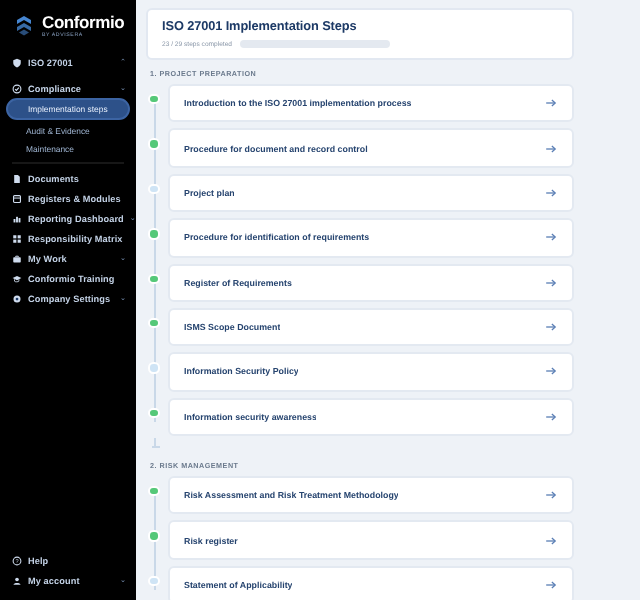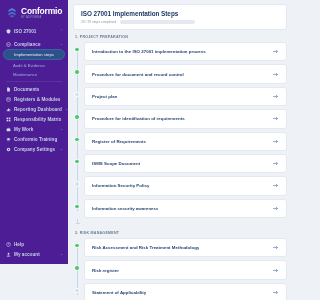--- a/index.html
+++ b/index.html
@@ -6,22 +6,22 @@
   html, body {
     width: 292px; height: 300px;
     font-family: "Liberation Sans", sans-serif;
     background: #eef2f7;
     overflow: hidden;
   }
   .app { display: flex; width: 292px; height: 300px; }
 
   
   .sidebar {
-    width: 68px; height: 264px;
-    background: #4c1d95;
+    width: 68px; height: 300px;
+    background: #000000;
     display: flex; flex-direction: column;
     flex: 0 0 68px;
     position: relative;
   }
   .logo-wrap {
     padding: 7px 5px 6px 6px;
     display: flex; align-items: center; gap: 3px;
   }
   .logo-mark { width: 12px; height: 12px; flex: 0 0 12px; position: relative; }
   .logo-mark svg { display: block; }

